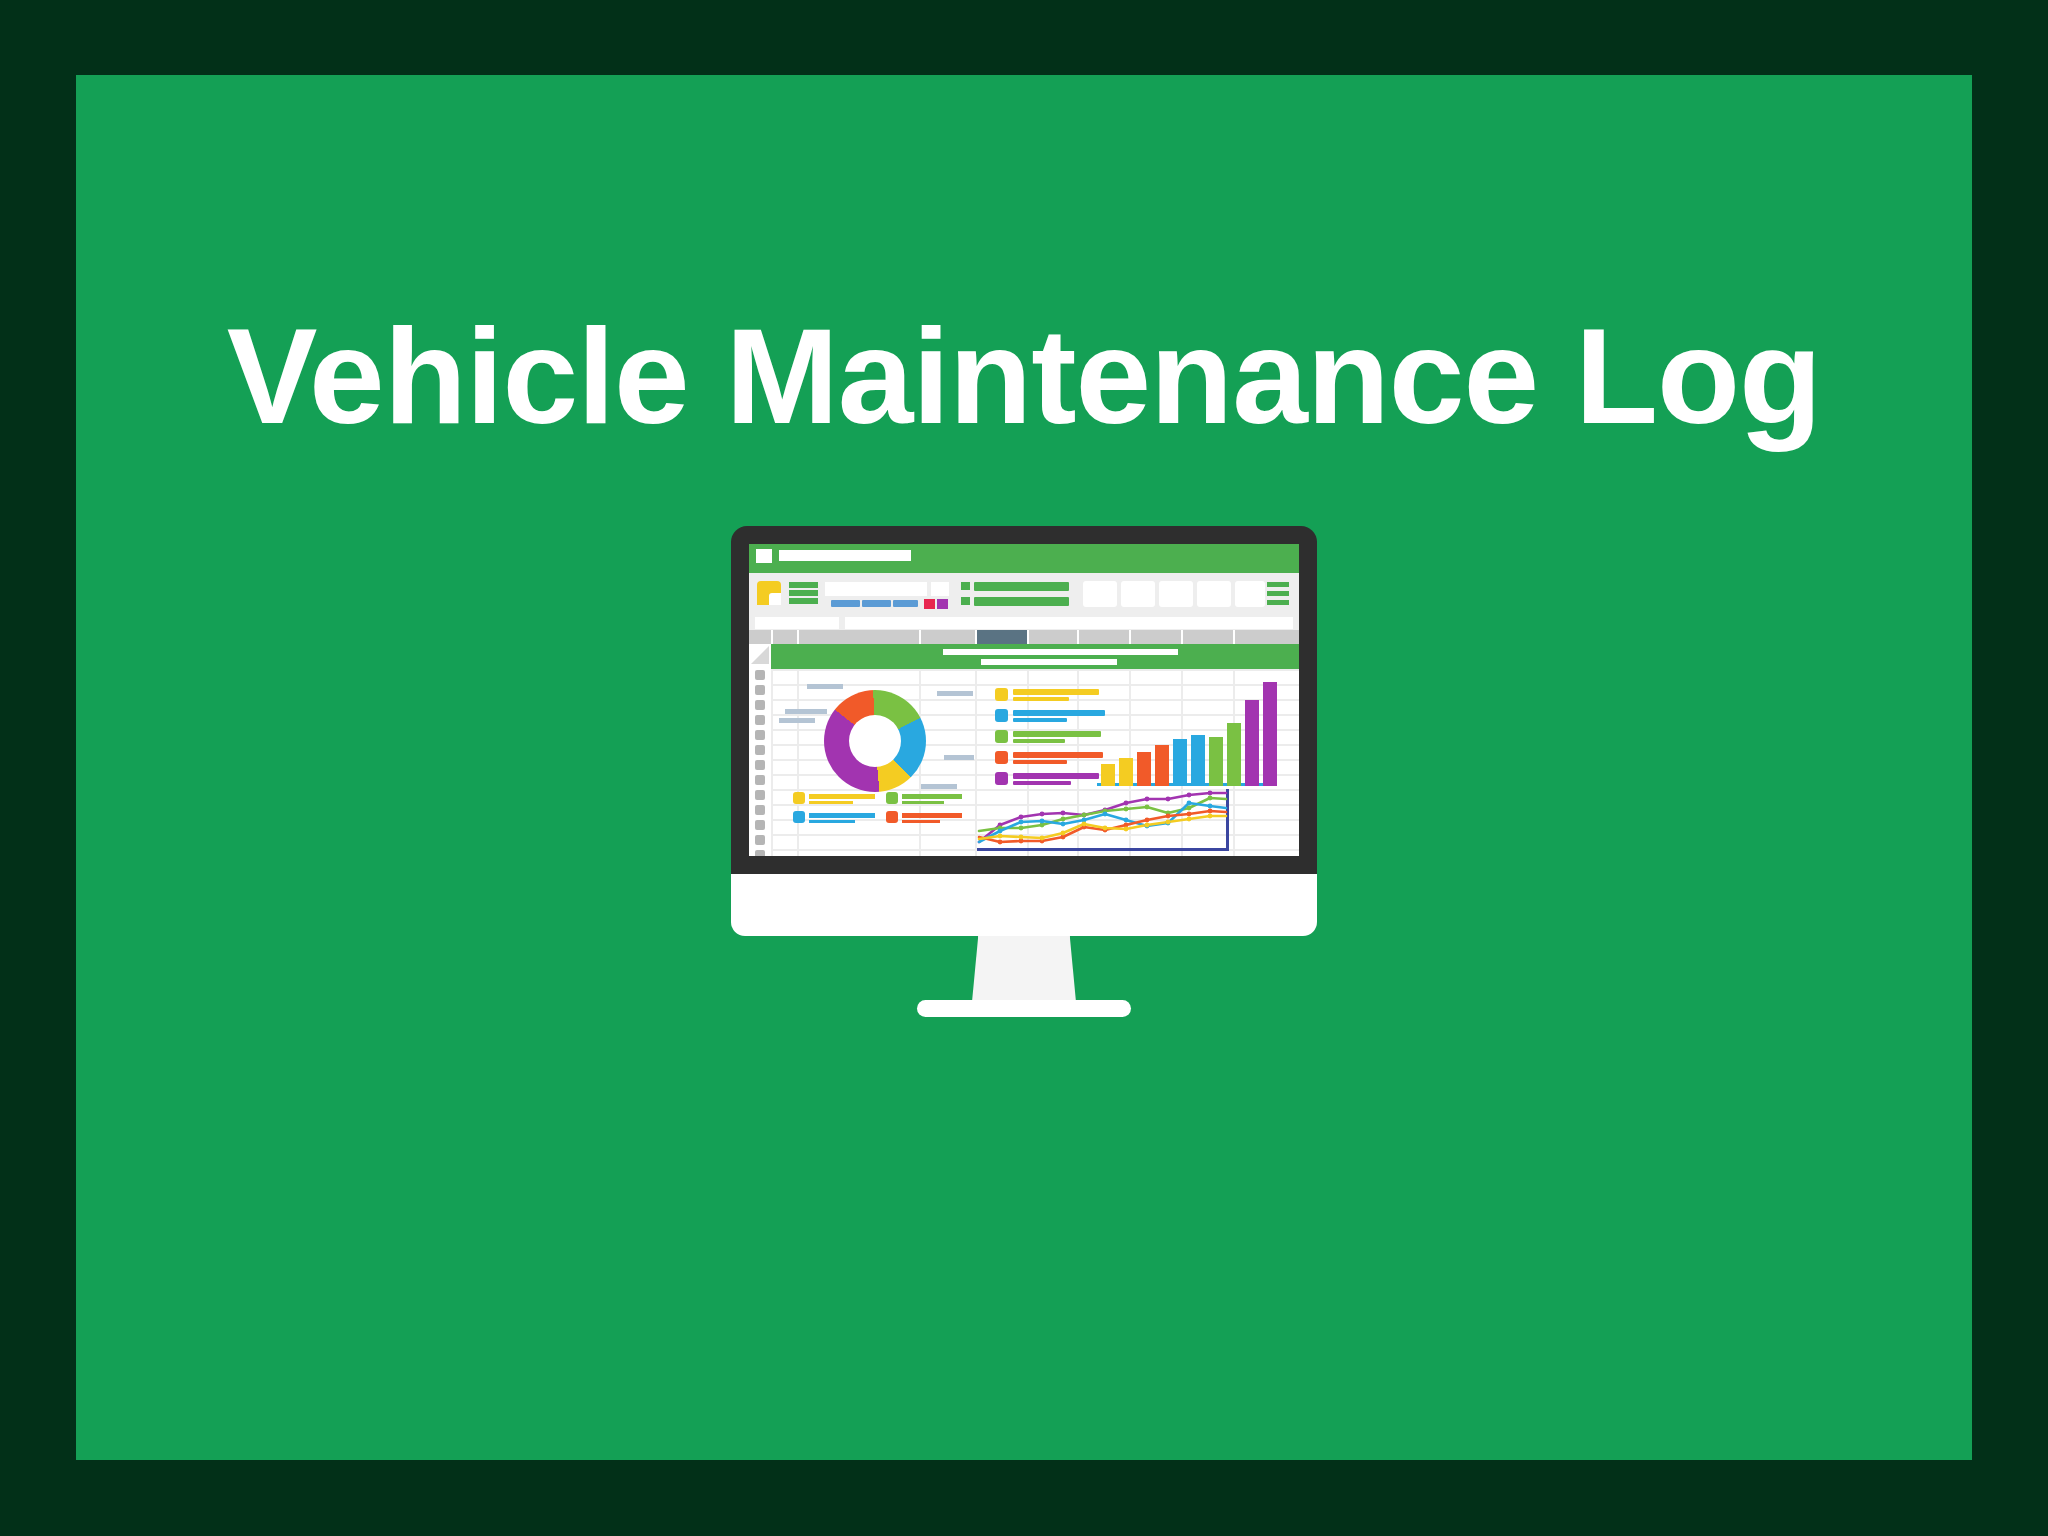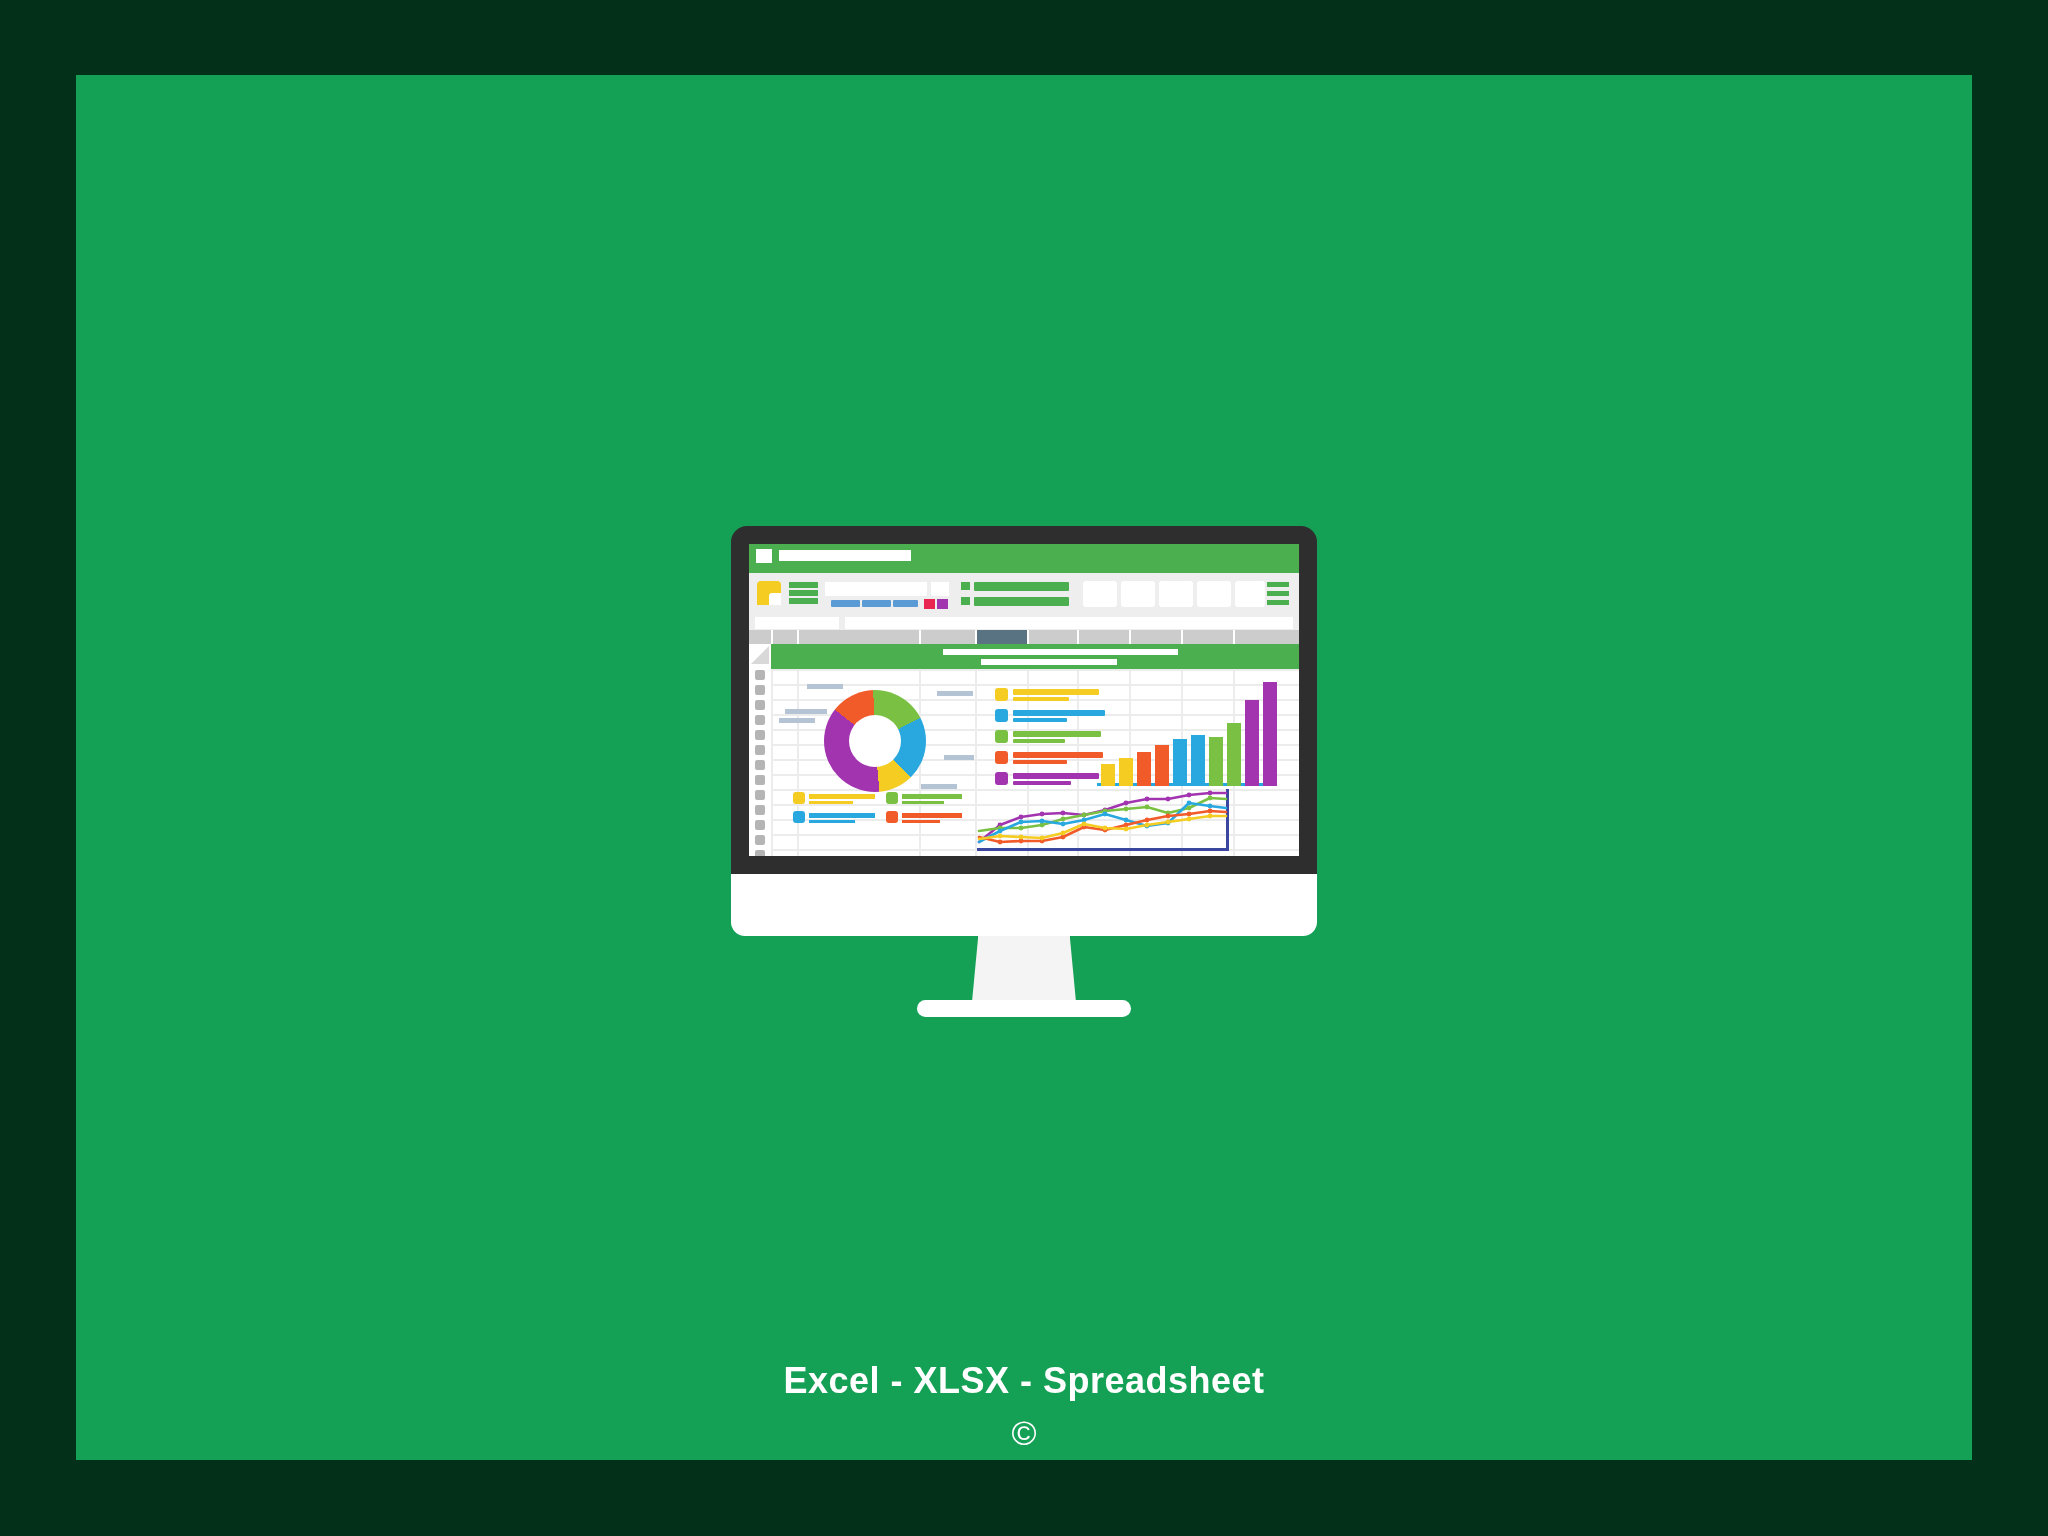--- a/index.html
+++ b/index.html
@@ -276,20 +276,21 @@
   .line-axis-v { position: absolute; width: 3px; background: #3b46a0; }
   .line-axis-h { position: absolute; height: 3px; background: #3b46a0; }
 </style>
 </head>
 <body>
 
 <div class="poster">
 
   <div class="panel">
 
+    <div class="title">Vehicle Maintenance Log</div>
 
     <div class="monitor-wrap">
 
       <div class="monitor-bezel">
 
         <div class="screen">
 
           <div class="app-titlebar">
             <span class="sq"></span>
             <span class="bar"></span>
@@ -547,19 +548,15 @@
           </div>
         </div>
       </div>
 
       <div class="monitor-chin"></div>
       <div class="monitor-neck-top"></div>
       <div class="monitor-neck"></div>
       <div class="monitor-base"></div>
     </div>
 
-    <div class="footer">
-      <div class="footer-line">Excel - XLSX - Spreadsheet</div>
-      <div class="footer-copy">©</div>
-    </div>
 
   </div>
 </div>
 
 </body></html>

